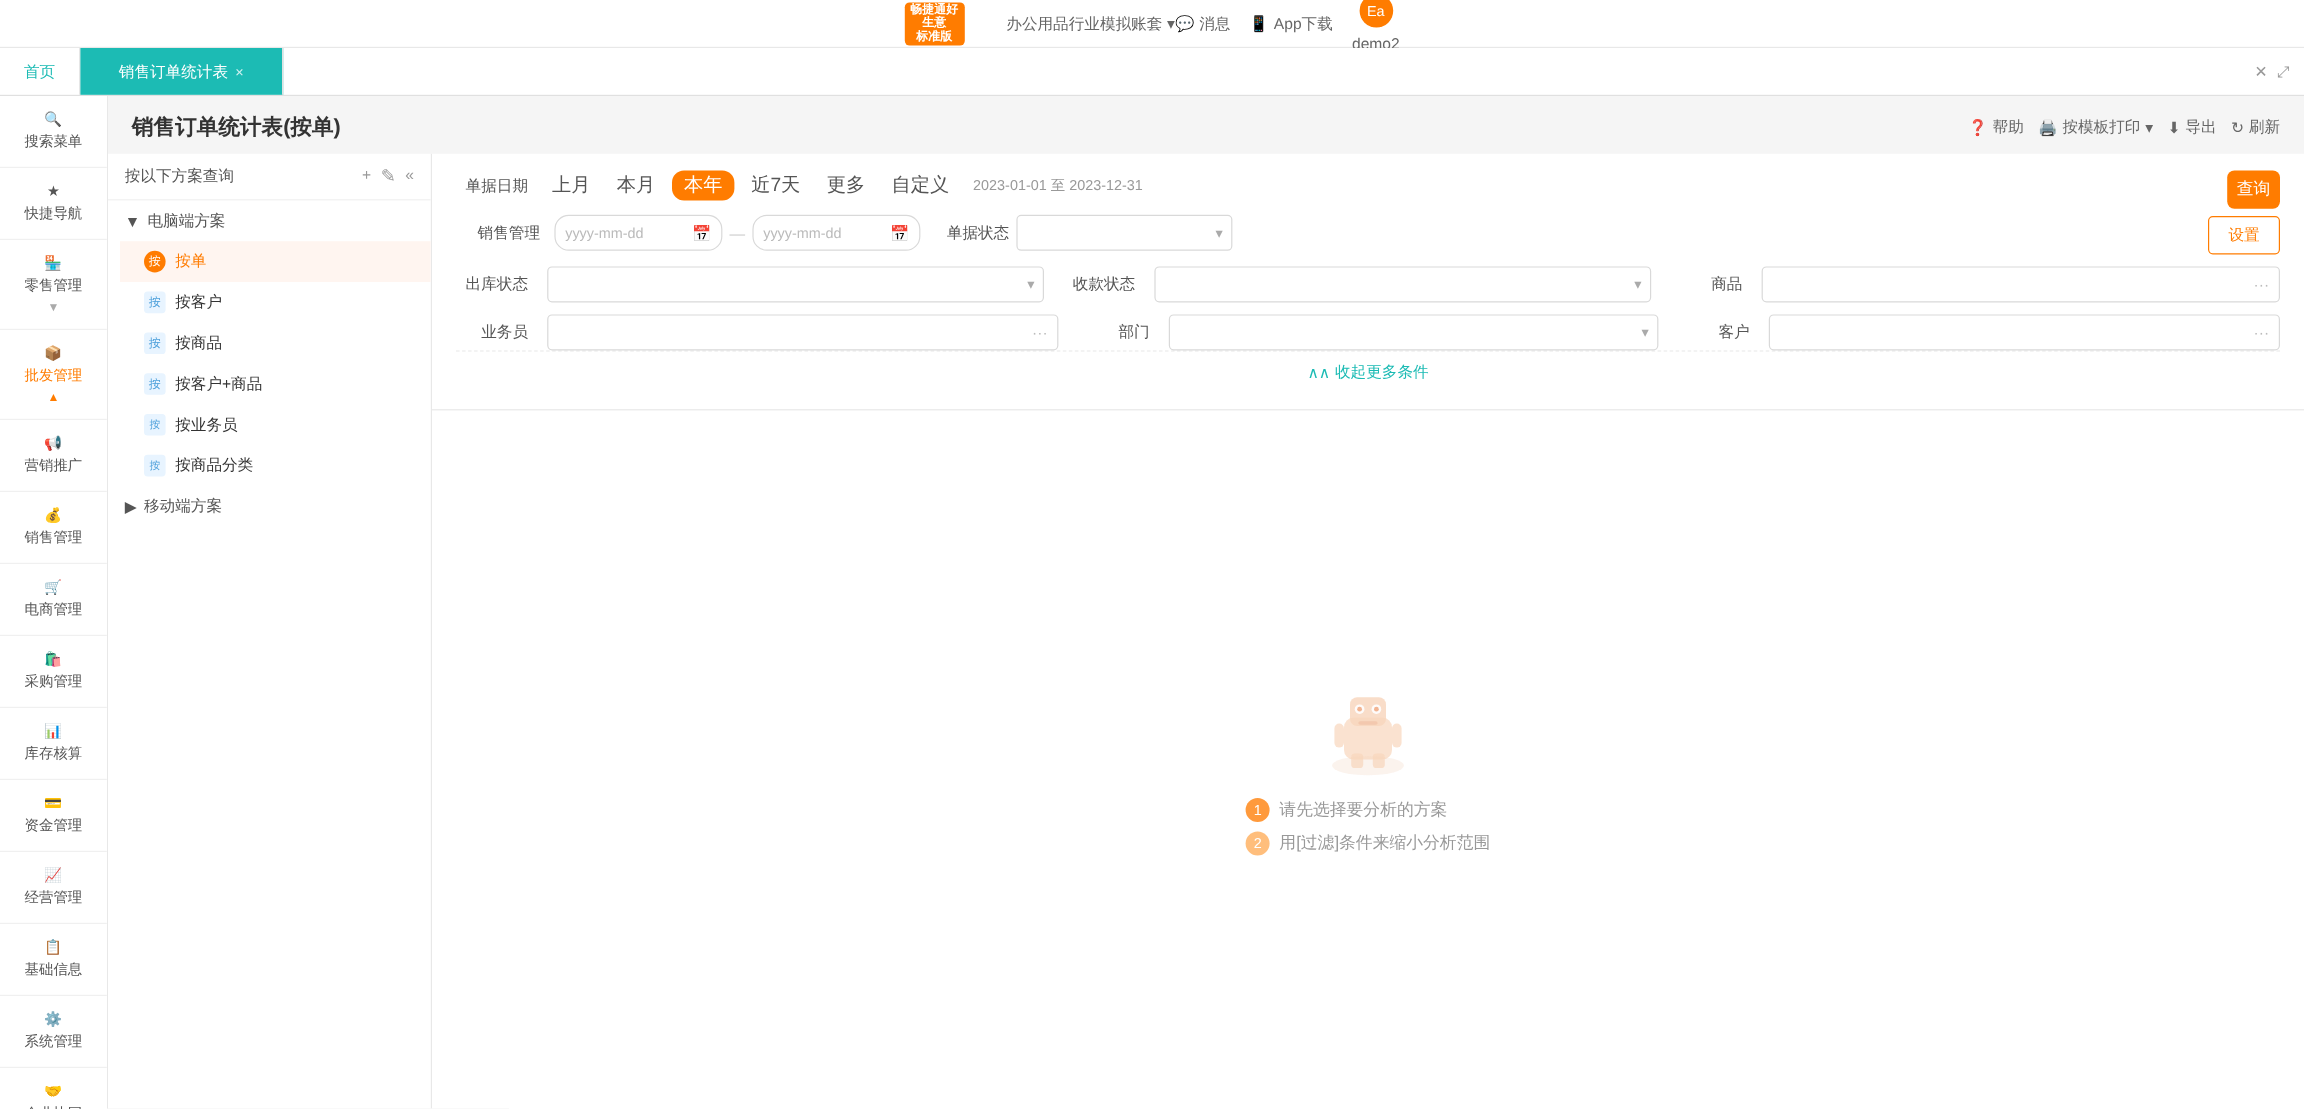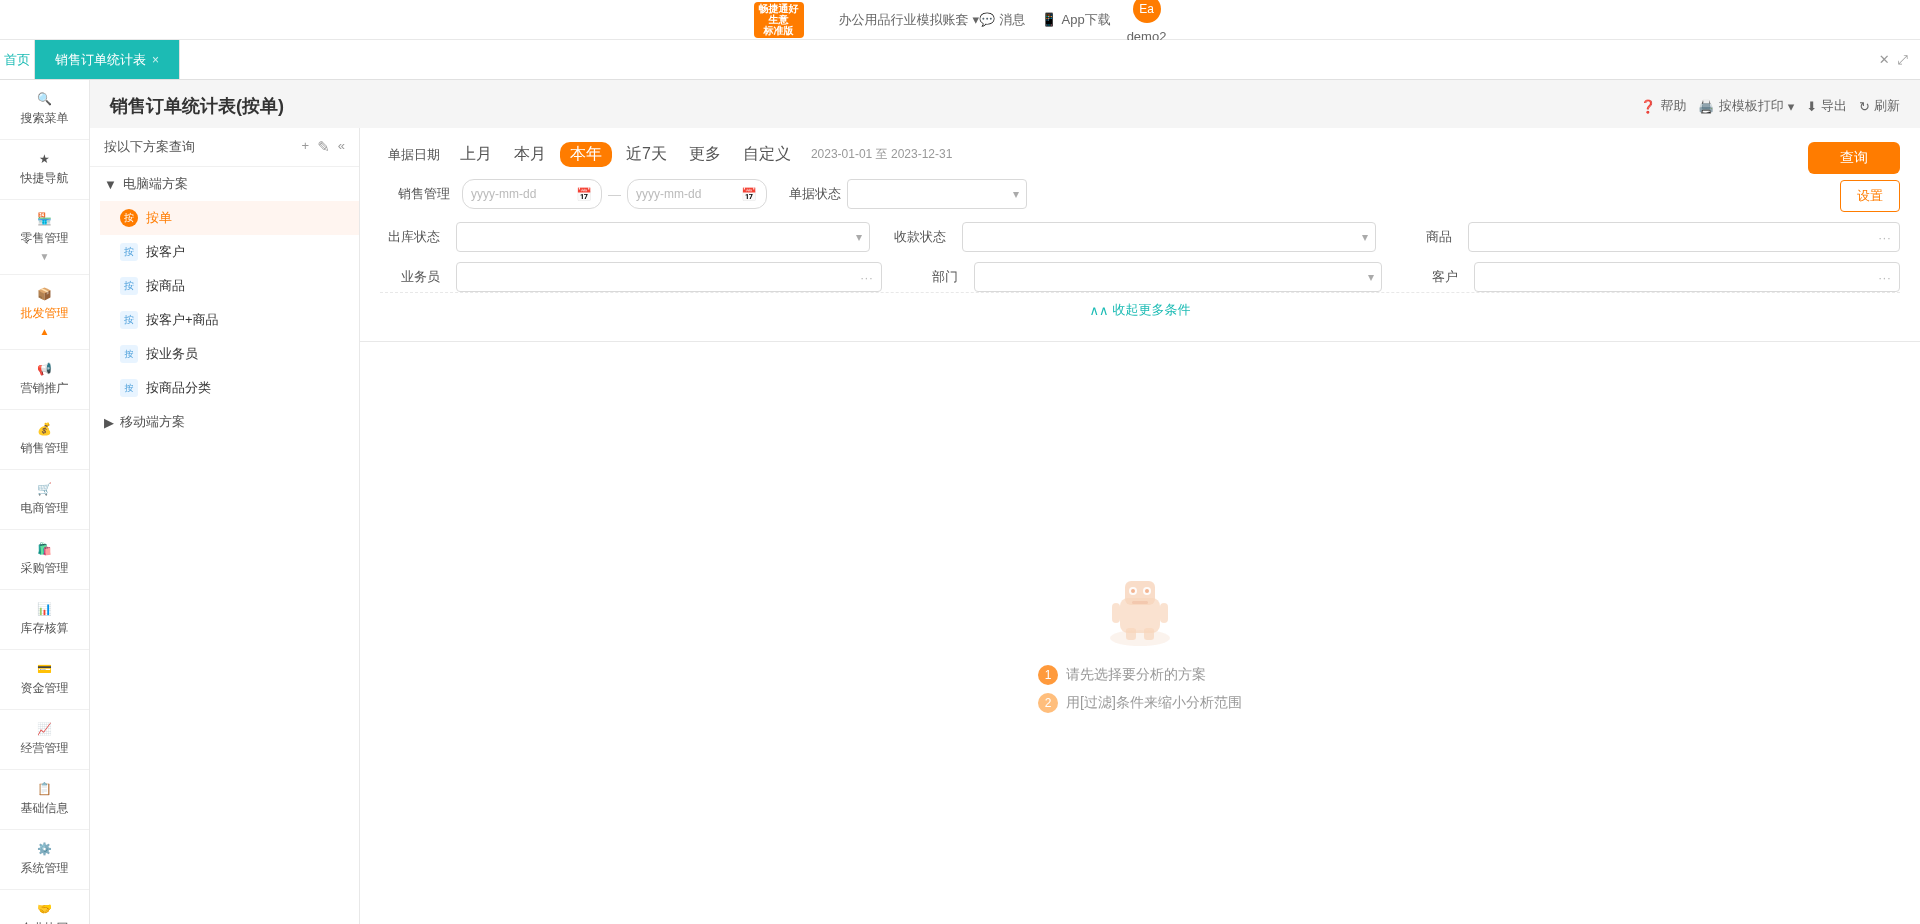--- a/index.html
+++ b/index.html
@@ -10,24 +10,24 @@
     .topbar-left { display: flex; align-items: center; gap: 8px; }
     .logo-box { width: 50px; height: 36px; background: #ff7c00; border-radius: 4px; display: flex; align-items: center; justify-content: center; flex-direction: column; }
     .logo-box .logo-text { color: #fff; font-size: 10px; font-weight: bold; line-height: 1.1; text-align: center; }
     .app-selector { display: flex; align-items: center; gap: 4px; color: #666; font-size: 13px; cursor: pointer; margin-left: 27px; }
     .topbar-right { display: flex; align-items: center; gap: 16px; color: #666; font-size: 13px; }
     .topbar-right .icon-btn { display: flex; align-items: center; gap: 4px; cursor: pointer; color: #666; }
     .avatar { width: 28px; height: 28px; border-radius: 50%; background: #ff7c00; display: flex; align-items: center; justify-content: center; color: #fff; font-size: 12px; }
 
     
     .tabbar { height: 40px; background: #fff; border-bottom: 1px solid #e0e0e0; display: flex; align-items: stretch; flex-shrink: 0; }
-    .tab-item { padding: 0 20px; display: flex; align-items: center; gap: 6px; cursor: pointer; font-size: 13px; color: #666; border-right: 1px solid #e0e0e0; }
+    .tab-item { padding: 0 32px; display: flex; align-items: center; gap: 6px; cursor: pointer; font-size: 13px; color: #666; border-right: 1px solid #e0e0e0; }
     .tab-item.active { background: #1cbbb4; color: #fff; }
     .tab-item .close-btn { font-size: 12px; cursor: pointer; opacity: 0.8; }
-    .tab-home { padding: 0 4px; color: #1cbbb4; }
+    .tab-home { padding: 0 20px; color: #1cbbb4; }
 
     
     .main-layout { display: flex; flex: 1; overflow: hidden; }
 
     
     .sidebar { width: 90px; background: #fff; border-right: 1px solid #e8e8e8; display: flex; flex-direction: column; flex-shrink: 0; overflow-y: auto; }
     .sidebar-item { padding: 12px 0; display: flex; flex-direction: column; align-items: center; justify-content: center; cursor: pointer; font-size: 12px; color: #555; gap: 4px; border-bottom: 1px solid #f0f0f0; }
     .sidebar-item.active { color: #ff7c00; }
 
     
@@ -51,21 +51,21 @@
     .date-range { font-size: 12px; color: #999; margin-left: 6px; }
     .filter-select { border: 1px solid #d9d9d9; border-radius: 4px; padding: 4px 28px 4px 8px; font-size: 13px; color: #999; background: #fff; height: 30px; appearance: none; outline: none; min-width: 180px; cursor: pointer; position: relative; }
     .select-wrapper { position: relative; display: inline-block; }
     .select-wrapper::after { content: '▾'; position: absolute; right: 8px; top: 50%; transform: translateY(-50%); pointer-events: none; color: #aaa; font-size: 12px; }
     .filter-date-input { border: 1px solid #d9d9d9; border-radius: 12px; padding: 4px 8px; font-size: 13px; color: #999; background: #fff; height: 30px; min-width: 140px; display: flex; align-items: center; justify-content: space-between; cursor: pointer; }
 
     
     .collapse-bar { display: flex; align-items: center; justify-content: center; padding: 8px; cursor: pointer; color: #1cbbb4; font-size: 13px; background: #fff; border-top: 1px dashed #e8e8e8; }
 
     
-    .query-btn { background: #ff7c00; color: #fff; border: none; padding: 6px 32px; border-radius: 6px; font-size: 14px; cursor: pointer; height: 32px; }
+    .query-btn { background: #ff7c00; color: #fff; border: none; padding: 6px 8px; border-radius: 6px; font-size: 14px; cursor: pointer; height: 32px; }
     .settings-btn { background: #fff; color: #ff7c00; border: 1px solid #ff7c00; padding: 4px 16px; border-radius: 4px; font-size: 13px; cursor: pointer; height: 32px; }
     .btn-group { display: flex; flex-direction: column; gap: 6px; align-items: flex-end; }
 
     
     .left-panel { width: 270px; background: #fff; border-right: 1px solid #e8e8e8; flex-shrink: 0; overflow-y: auto; }
     .left-panel-header { padding: 10px 14px; display: flex; align-items: center; justify-content: space-between; border-bottom: 1px solid #f0f0f0; font-size: 13px; color: #555; }
     .left-panel-header .header-title { font-weight: 500; }
     .left-panel-header .header-icons { display: flex; gap: 8px; color: #999; cursor: pointer; }
     .tree-item { padding: 8px 14px 8px 20px; cursor: pointer; font-size: 13px; display: flex; align-items: center; gap: 8px; }
     .tree-item.active { color: #ff7c00; background: #fff5f0; }

